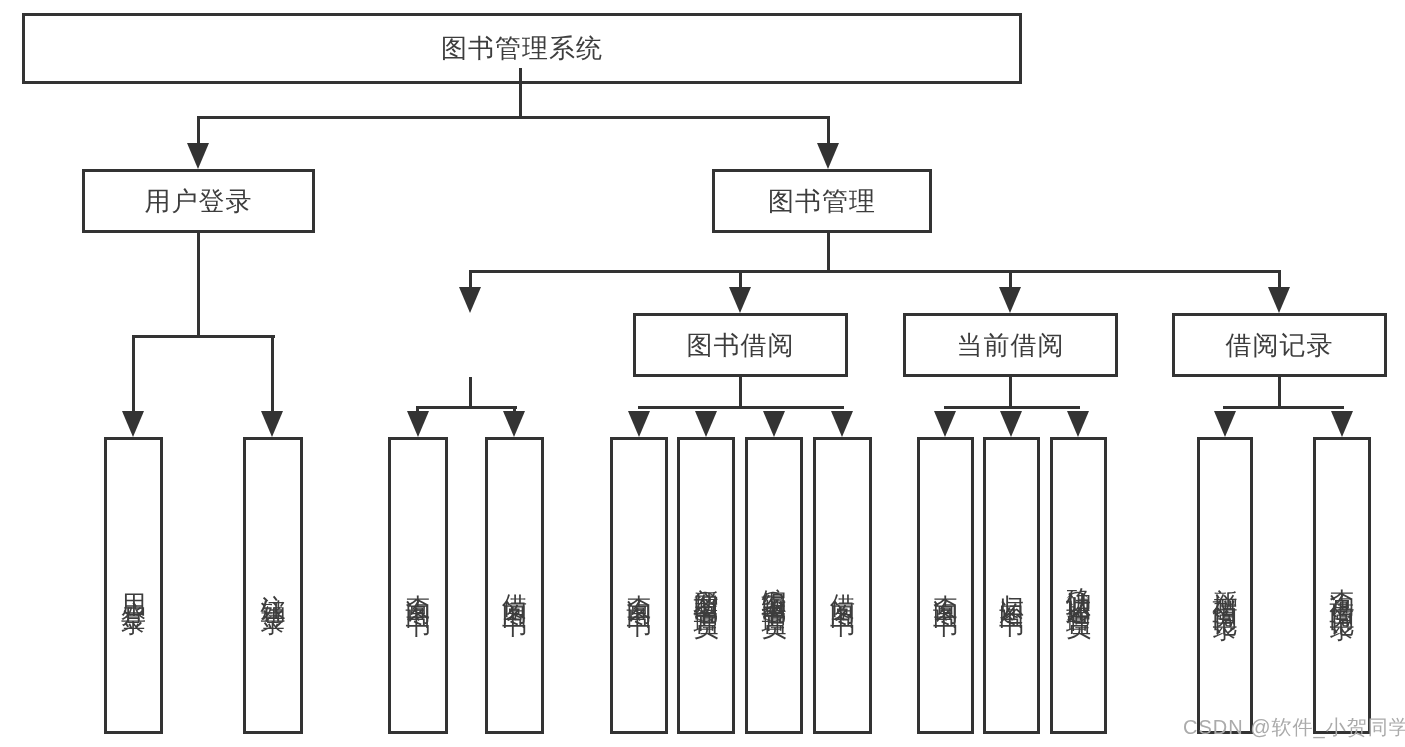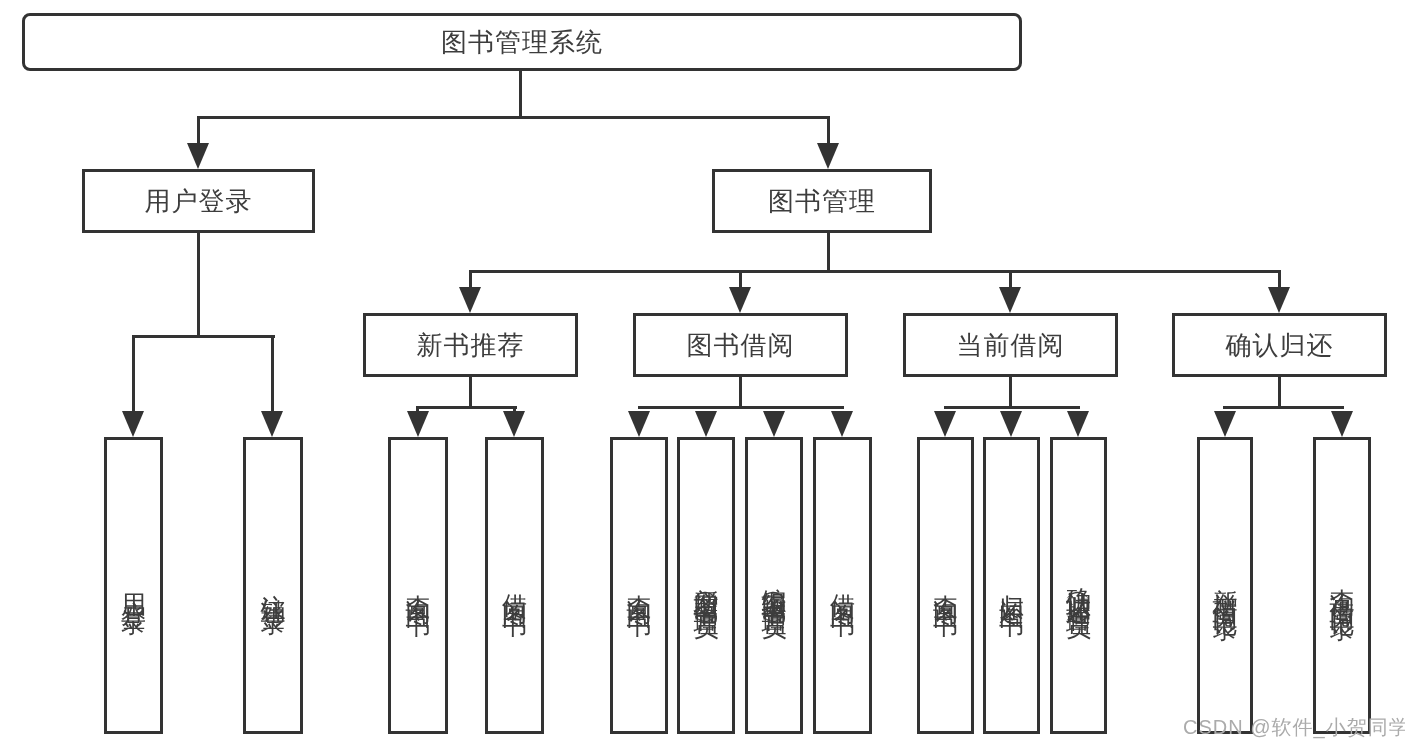--- a/index.html
+++ b/index.html
@@ -60,21 +60,21 @@
     letter-spacing:1px;
     z-index:10;
     white-space:nowrap;
   }
 </style>
 </head>
 <body>
 
 <div id="canvas">
 
-  <div class="node" style="left:22px;top:13px;width:1000px;height:58px;border-radius:8px;">
+  <div class="node" style="left:22px;top:13px;width:1000px;height:71px;">
     <span>图书管理系统</span>
   </div>
 
   <div class="vline" style="left:519px;top:68px;height:49px;"></div>
   <div class="hline" style="left:197px;top:116px;width:633px;"></div>
   <div class="vline" style="left:197px;top:116px;height:32px;"></div>
   <div class="vline" style="left:827px;top:116px;height:32px;"></div>
   <div class="arr" style="left:187px;top:143px;"></div>
   <div class="arr" style="left:817px;top:143px;"></div>
 
@@ -96,31 +96,28 @@
   <div class="hline" style="left:469px;top:270px;width:812px;"></div>
   <div class="vline" style="left:469px;top:270px;height:22px;"></div>
   <div class="vline" style="left:739px;top:270px;height:22px;"></div>
   <div class="vline" style="left:1009px;top:270px;height:22px;"></div>
   <div class="vline" style="left:1278px;top:270px;height:22px;"></div>
   <div class="arr" style="left:459px;top:287px;"></div>
   <div class="arr" style="left:729px;top:287px;"></div>
   <div class="arr" style="left:999px;top:287px;"></div>
   <div class="arr" style="left:1268px;top:287px;"></div>
 
-  <div class="node" style="left:363px;top:313px;width:215px;height:64px;">
-    <span>新书推荐</span>
-  </div>
   <div class="node" style="left:903px;top:313px;width:215px;height:64px;">
     <span>当前借阅</span>
   </div>
   <div class="node" style="left:633px;top:313px;width:215px;height:64px;">
     <span>图书借阅</span>
   </div>
   <div class="node" style="left:1172px;top:313px;width:215px;height:64px;">
-    <span>确认归还</span>
+    <span>借阅记录</span>
   </div>
 
   <div class="vline" style="left:469px;top:377px;height:32px;"></div>
   <div class="hline" style="left:416px;top:406px;width:101px;"></div>
   <div class="vline" style="left:416px;top:406px;height:10px;"></div>
   <div class="vline" style="left:513px;top:406px;height:10px;"></div>
   <div class="arr" style="left:407px;top:411px;"></div>
   <div class="arr" style="left:503px;top:411px;"></div>
 
   <div class="vline" style="left:739px;top:377px;height:32px;"></div>

